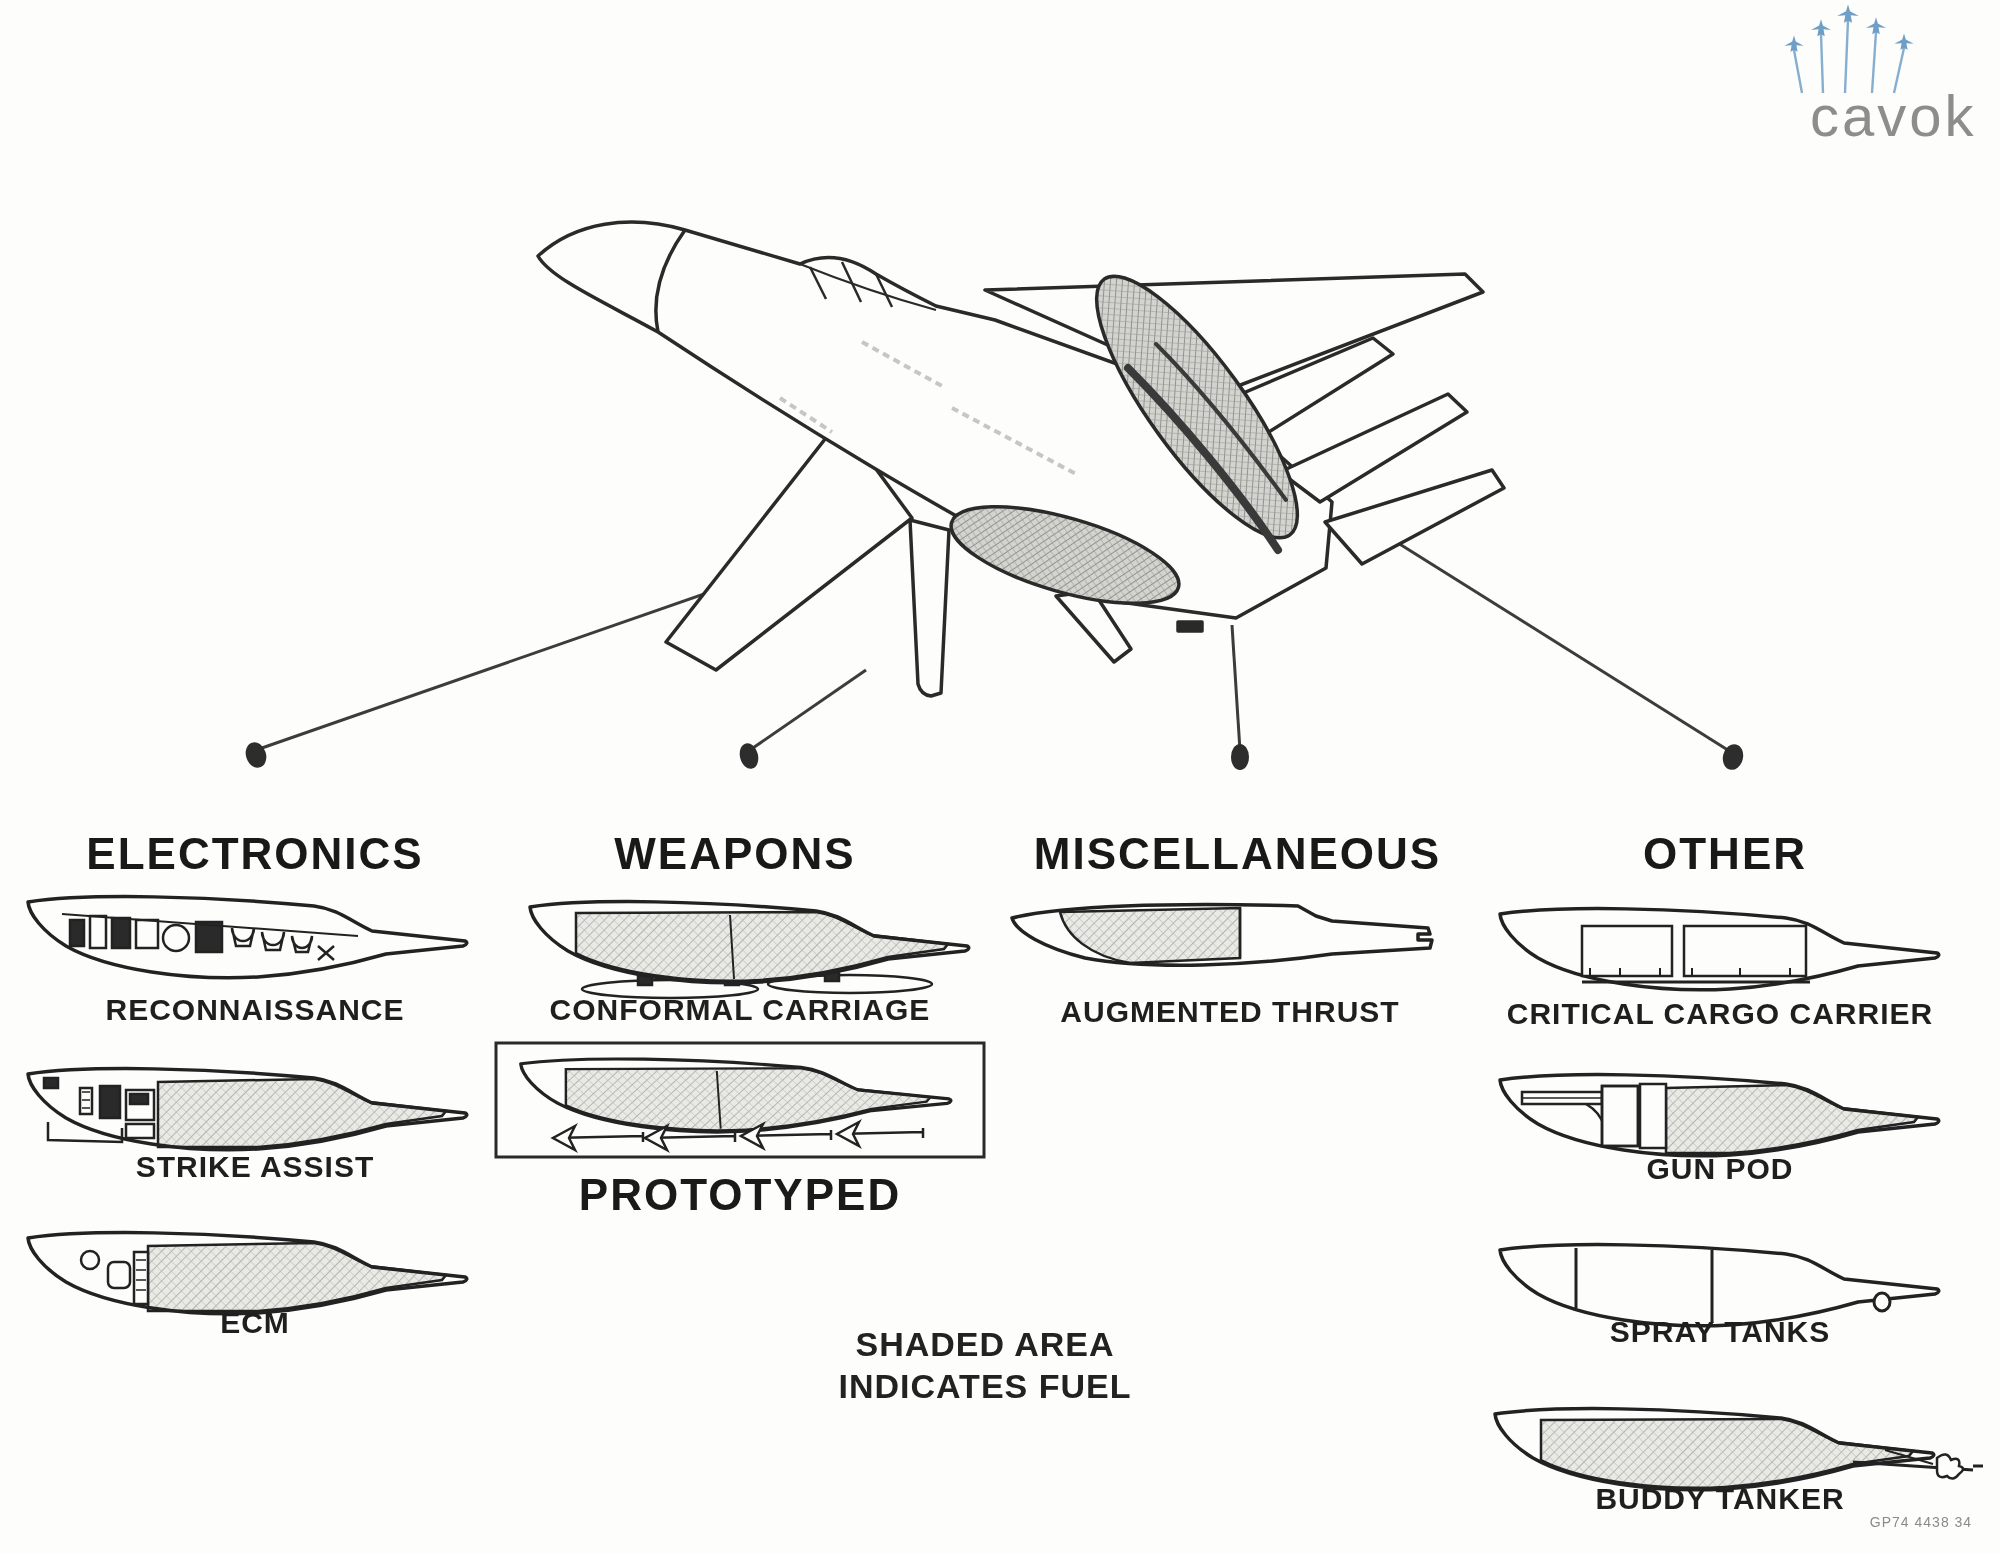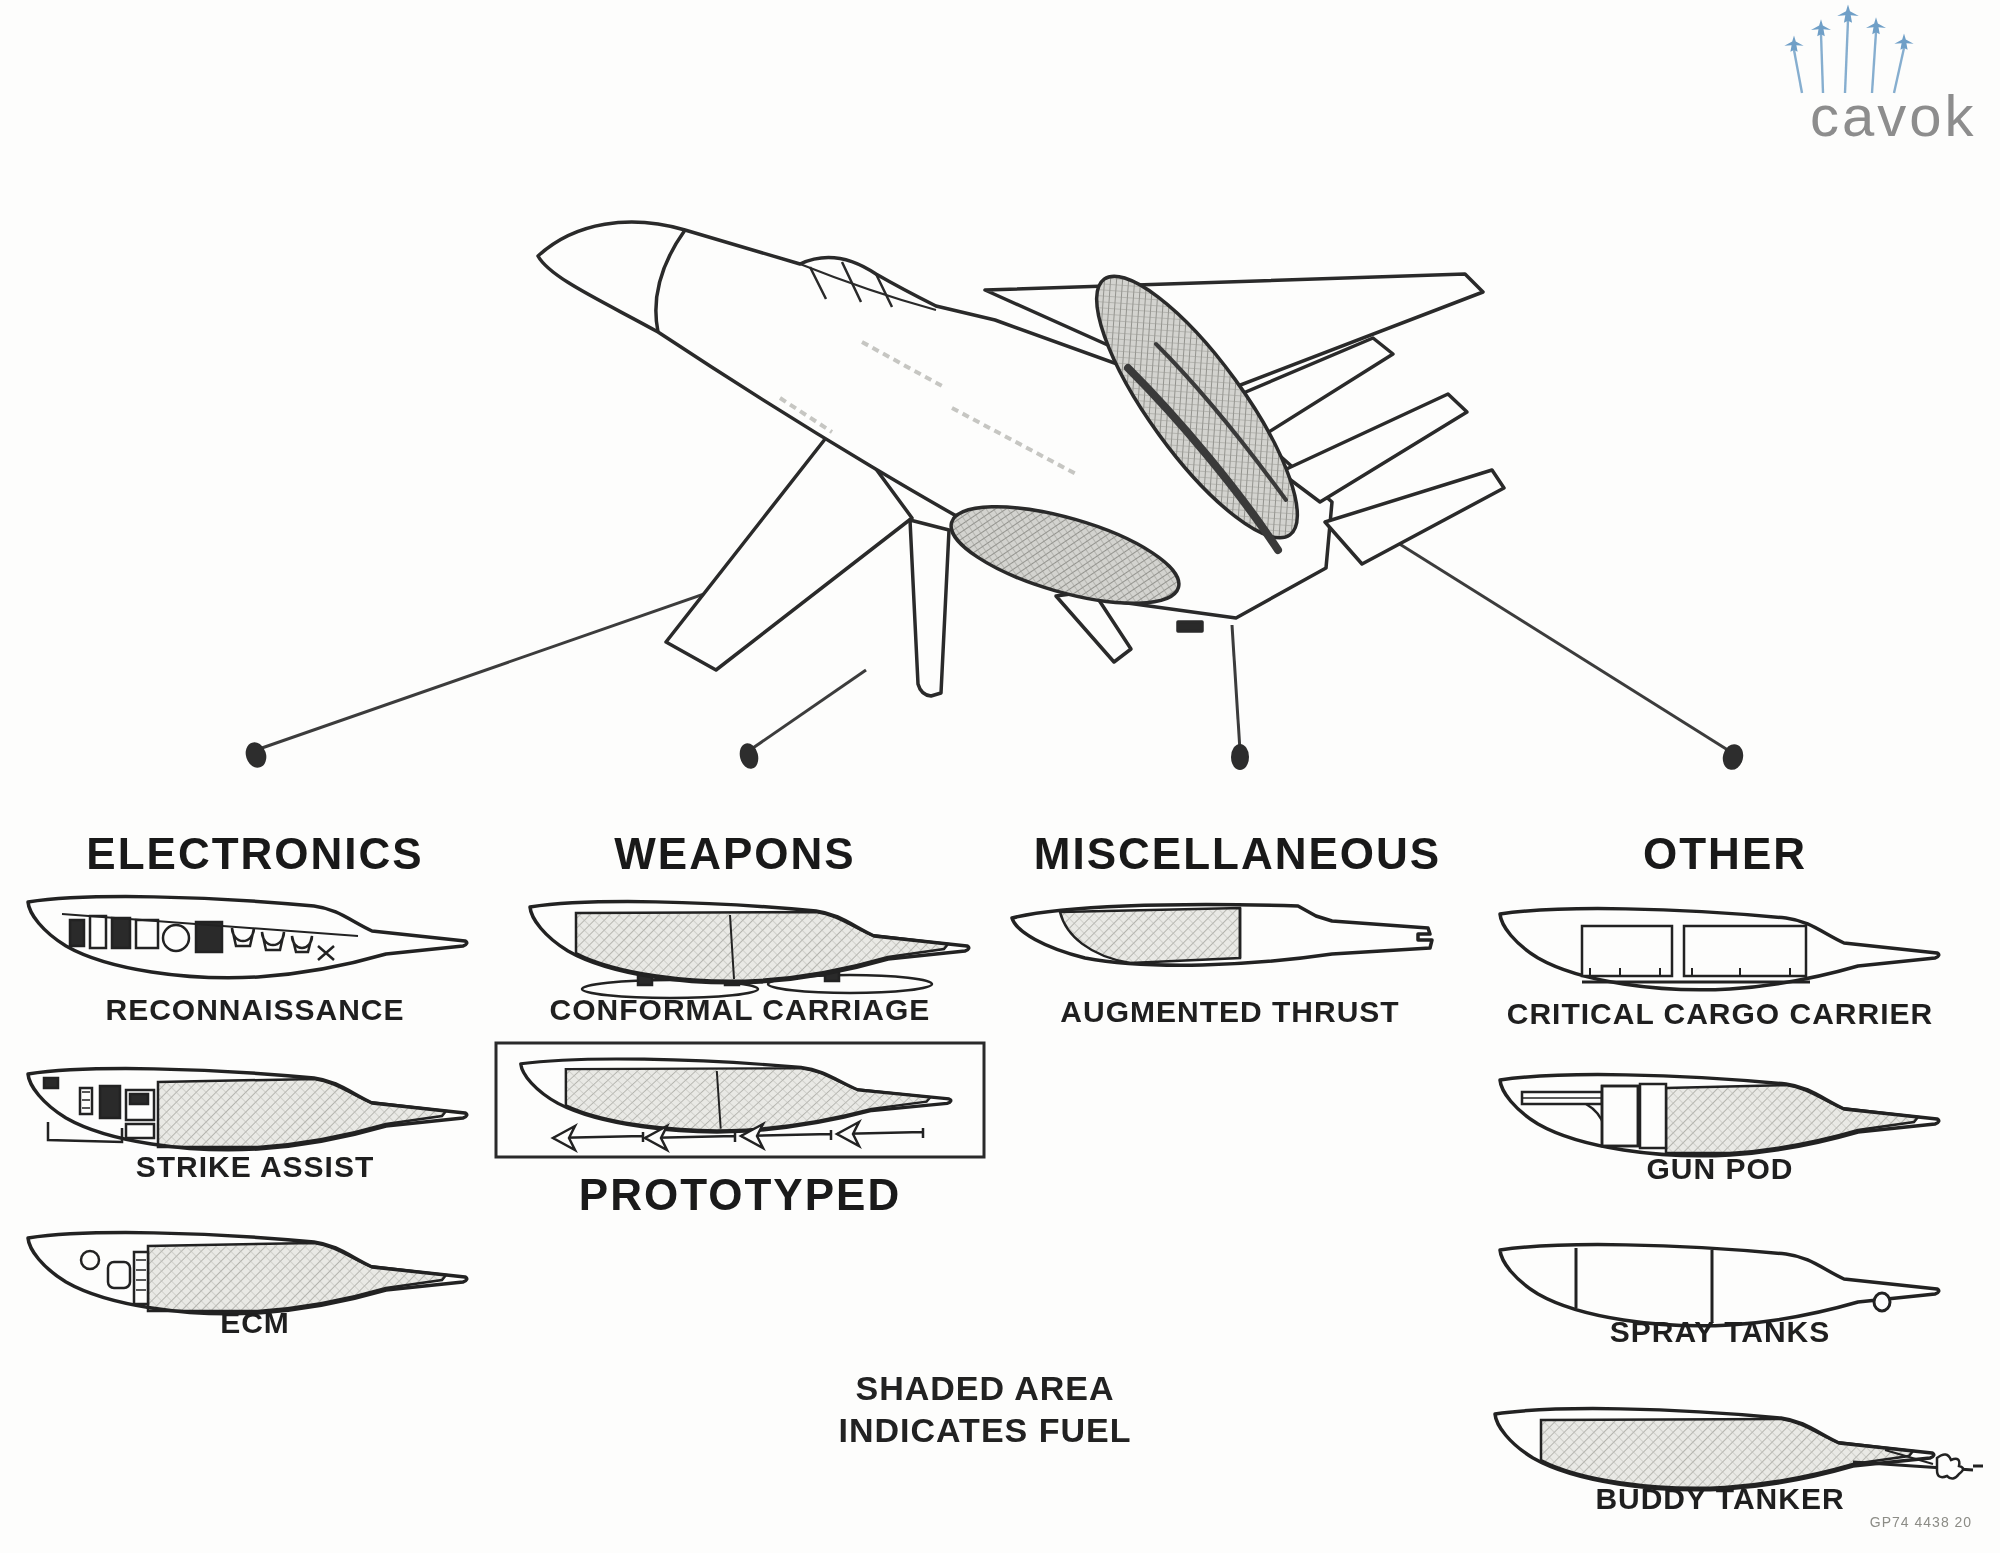--- a/index.html
+++ b/index.html
@@ -7,21 +7,21 @@
     position:relative;width:2000px;height:1553px;overflow:hidden;
     background:#fdfdfc;font-family:"Liberation Sans",sans-serif;color:#1c1c1c;
   }
   .abs{position:absolute;}
   .ctr{text-align:center;}
   .title1{left:0;top:22px;width:2000px;font-size:50px;font-weight:700;letter-spacing:1px;color:#1b1b1b;}
   .title2{left:0;top:96px;width:2000px;font-size:37px;font-weight:700;letter-spacing:1px;color:#1b1b1b;}
   .cathdr{top:792px;font-size:44px;font-weight:700;letter-spacing:2px;color:#191919;margin-top:37px;}
   .podlabel{font-size:30px;font-weight:700;letter-spacing:1px;color:#1f1f1f;}
   .protolabel{font-size:44px;font-weight:700;letter-spacing:2px;color:#1a1a1a;}
-  .legend{font-size:34px;font-weight:700;letter-spacing:1px;color:#222;margin-top:44px;}
+  .legend{font-size:34px;font-weight:700;letter-spacing:1px;color:#222;}
   .partnum{font-size:14px;color:#8c8c86;letter-spacing:1px;}
   .cavoktext{font-size:58px;color:#8d8d8d;letter-spacing:3px;font-weight:400;}
   svg{display:block;}
 </style>
 </head>
 <body>
 
 <div id="page">
 
   <svg width="0" height="0" style="position:absolute">
@@ -259,15 +259,15 @@
     <path d="M 10,22 C 70,13 190,16 296,26 C 320,29 334,42 354,51 L 447,61 C 450,62 449,65 445,66 L 368,74 C 330,85 285,94 240,97 C 170,101 90,90 48,66 C 25,52 11,34 10,22 Z" fill="none" stroke="#222" stroke-width="3.5" stroke-linejoin="round"></path>
     <g stroke="#222" stroke-width="2.5" fill="#fdfdfc">
       <path d="M 368,70 L 488,78" stroke-width="3"></path>
       <path d="M 400,58 L 448,72" stroke-width="2"></path>
       <path d="M 452,66 q 10,-8 14,2 q 10,-4 8,6 q 8,2 0,8 q -6,8 -12,2 q -10,4 -10,-6 Z"></path>
       <path d="M 488,74 h 10" stroke-width="3"></path>
     </g>
   </svg>
   <div class="abs ctr podlabel" style="left:1490px;width:460px;top:1482px">BUDDY TANKER</div>
 
-  <div class="abs ctr partnum" style="left:1856px;width:130px;top:1514px">GP74 4438 20</div>
+  <div class="abs ctr partnum" style="left:1856px;width:130px;top:1514px">GP74 4438 34</div>
 
 </div>
 
 </body></html>

